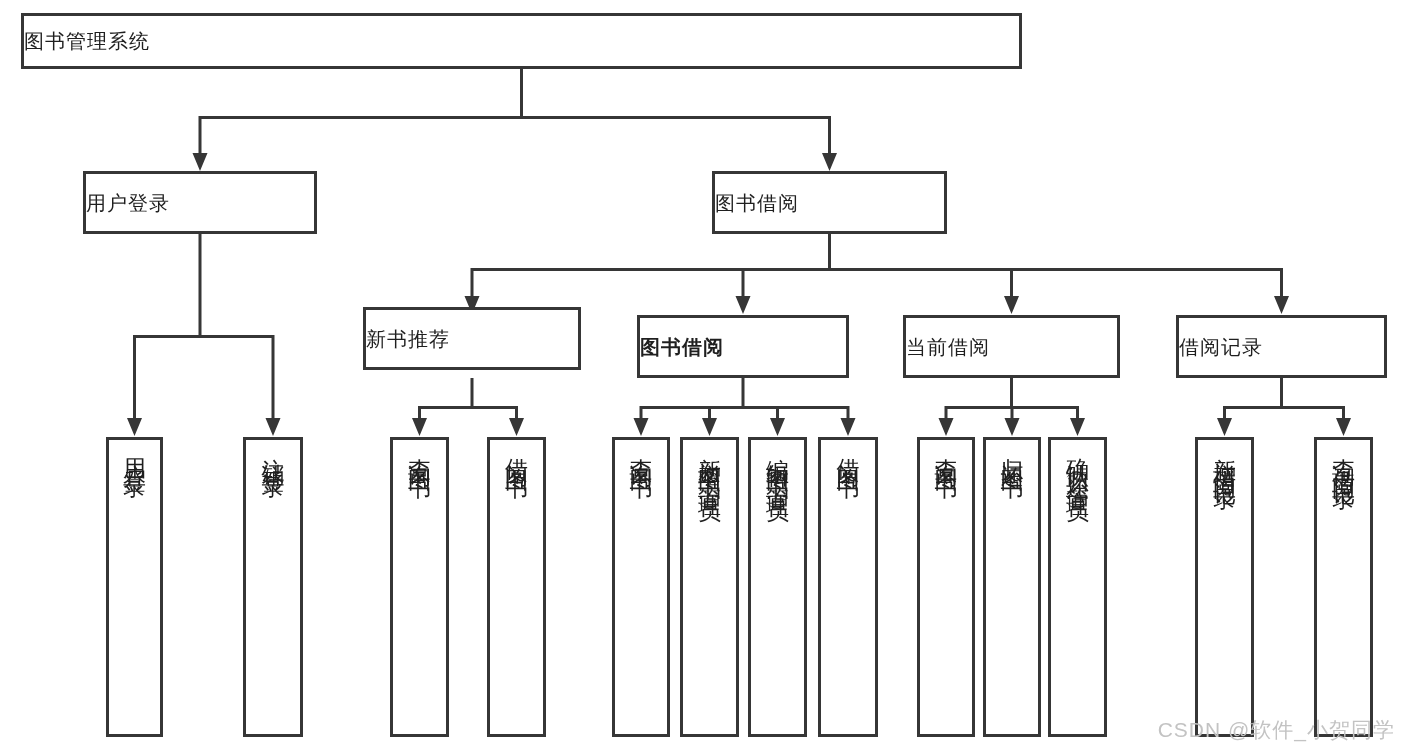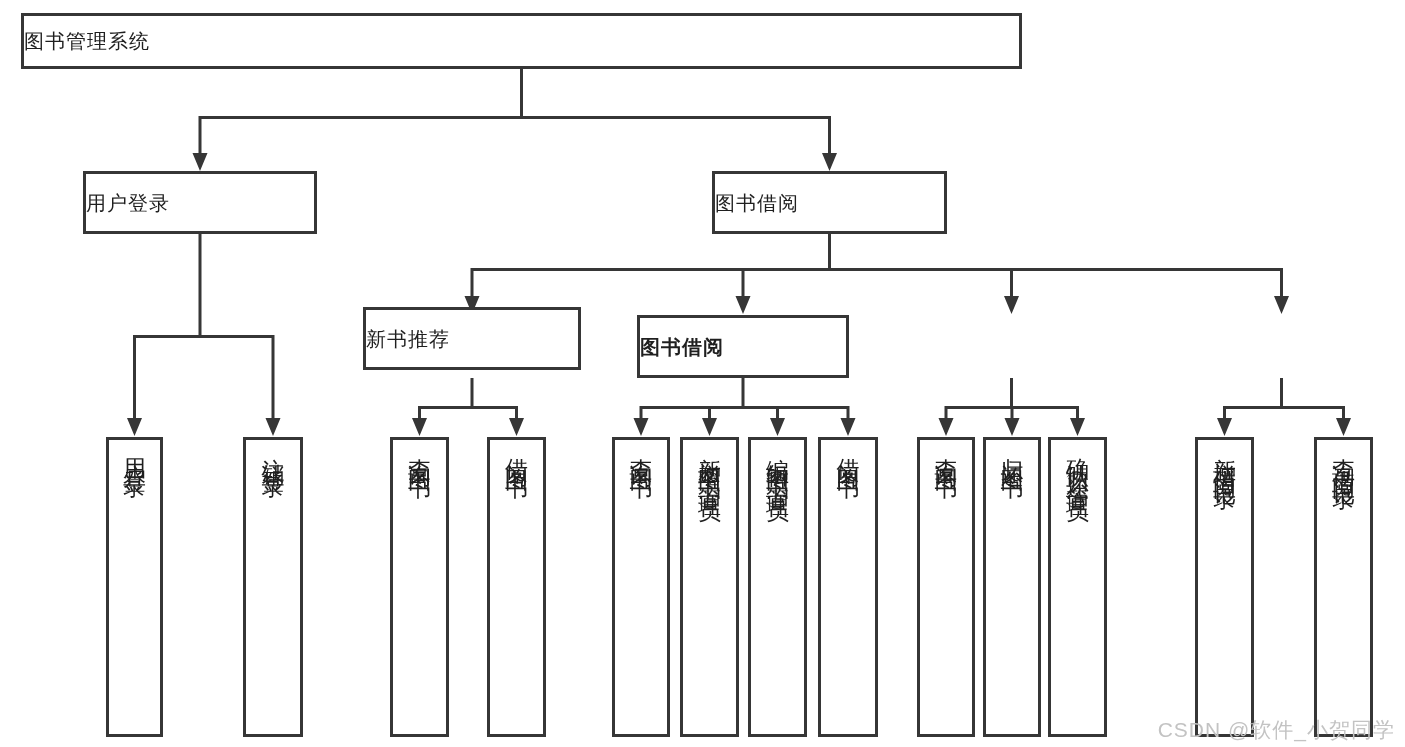--- a/index.html
+++ b/index.html
@@ -88,20 +88,26 @@
   <div class="box hbox" style="left:712px; top:171px; width:235px; height:63px;">
     <span>图书借阅</span>
   </div>
 
   <div class="box hbox" style="left:363px; top:307px; width:218px; height:63px;">
     <span>新书推荐</span>
   </div>
   <div class="box hbox" style="left:637px; top:315px; width:212px; height:63px;font-weight:bold;">
     <span>图书借阅</span>
   </div>
+  <div class="box hbox" style="left:903px; top:315px; width:217px; height:63px;">
+    <span>当前借阅</span>
+  </div>
+  <div class="box hbox" style="left:1176px; top:315px; width:211px; height:63px;">
+    <span>借阅记录</span>
+  </div>
 
   <div class="box leaf" style="left:106px; top:437px; width:57px; height:300px;">
     <span>用户登录</span>
   </div>
   <div class="box leaf" style="left:243px; top:437px; width:60px; height:300px;">
     <span>注销登录</span>
   </div>
 
   <div class="box leaf" style="left:390px; top:437px; width:59px; height:300px;">
     <span>查询图书</span>

